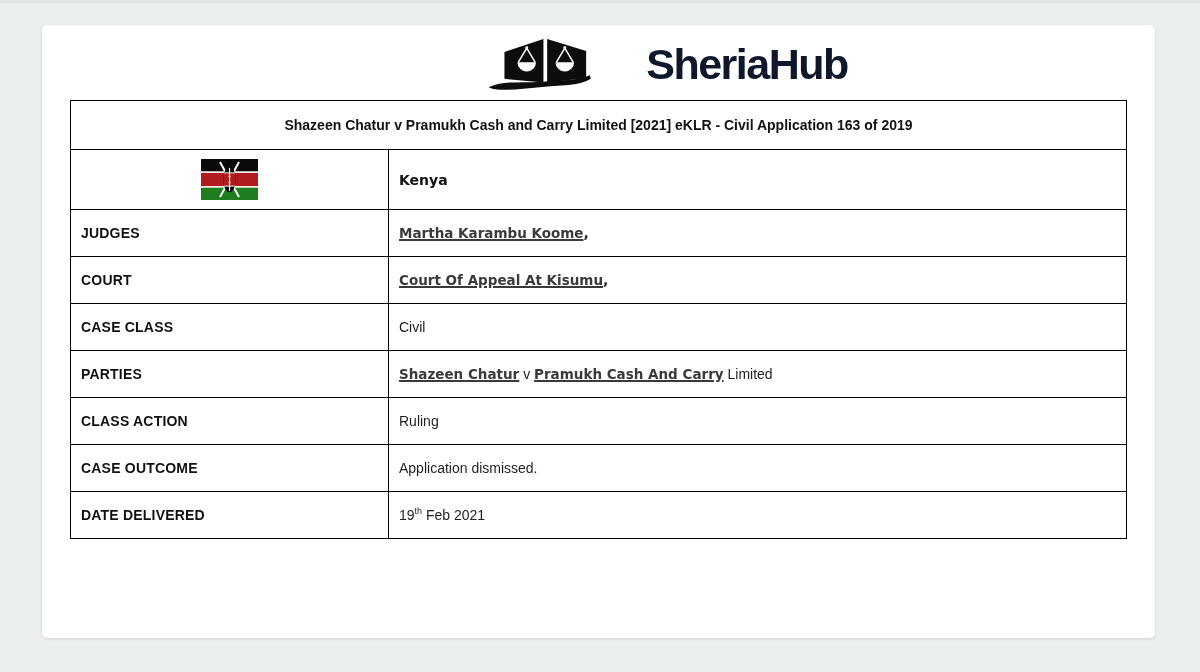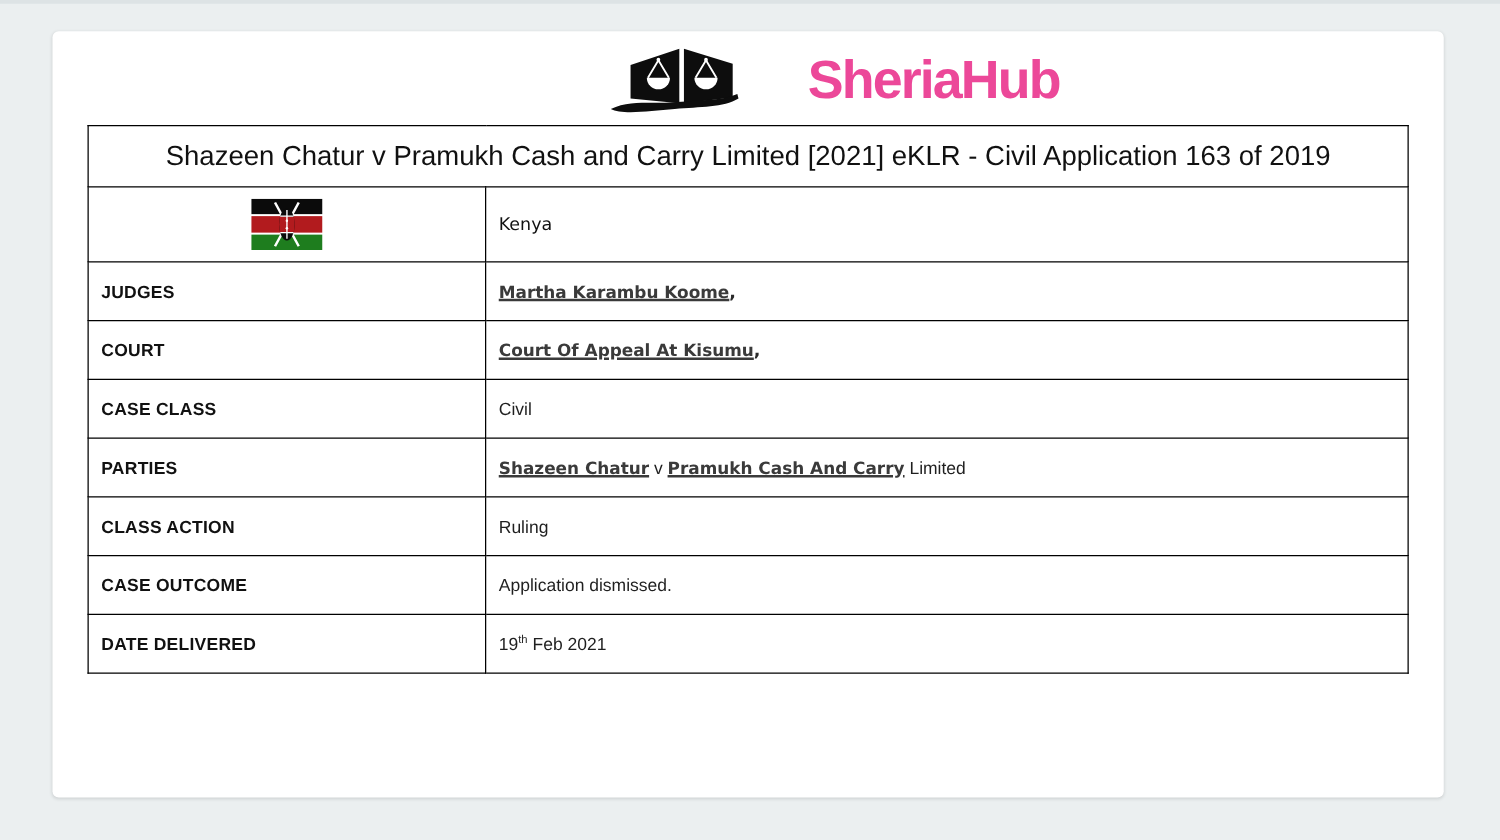--- a/index.html
+++ b/index.html
@@ -16,36 +16,36 @@
   }
   
   .logo-row{position:relative;height:75px;}
   .logo{
     position:absolute;left:50%;top:12px;
     transform:translateX(calc(-50% + 69px));
     display:flex;align-items:center;gap:7px;
   }
   .logo svg{display:block;}
   .brand{
-    font-size:43px;font-weight:700;letter-spacing:-1.5px;color:#ec4899;
+    font-size:43px;font-weight:700;letter-spacing:-1.5px;color:#0f172a;
     line-height:1;font-family:"Liberation Sans",sans-serif;margin-left:48px;
   }
   
   table.case{
     position:absolute;left:28px;top:75px;width:1057px;
     border-collapse:collapse;table-layout:fixed;
   }
   table.case td{border:1.5px solid #000;vertical-align:middle;background:#fff;}
   .title-cell{
-    height:46px;text-align:center;font-weight:normal;font-size:22px;color:#111;
+    height:46px;text-align:center;font-weight:bold;font-size:14px;color:#111;
   }
   .flag-cell{height:57px;text-align:center;}
   .flag-cell svg{display:inline-block;vertical-align:middle;}
   .country-cell{
-    font-family:"DejaVu Sans",sans-serif;font-weight:normal;font-size:14px;
+    font-family:"DejaVu Sans",sans-serif;font-weight:bold;font-size:14px;
     color:#111;padding-left:10px;
   }
   .label-cell{
     height:44px;font-weight:bold;font-size:14px;letter-spacing:.2px;
     color:#111;padding-left:10px;
   }
   .value-cell{font-size:14px;color:#1f1f1f;padding-left:10px;}
   .lnk{
     font-family:"DejaVu Sans",sans-serif;font-weight:bold;font-size:13.5px;
     color:#3a3a3a;text-decoration:underline;text-decoration-thickness:1.5px;

